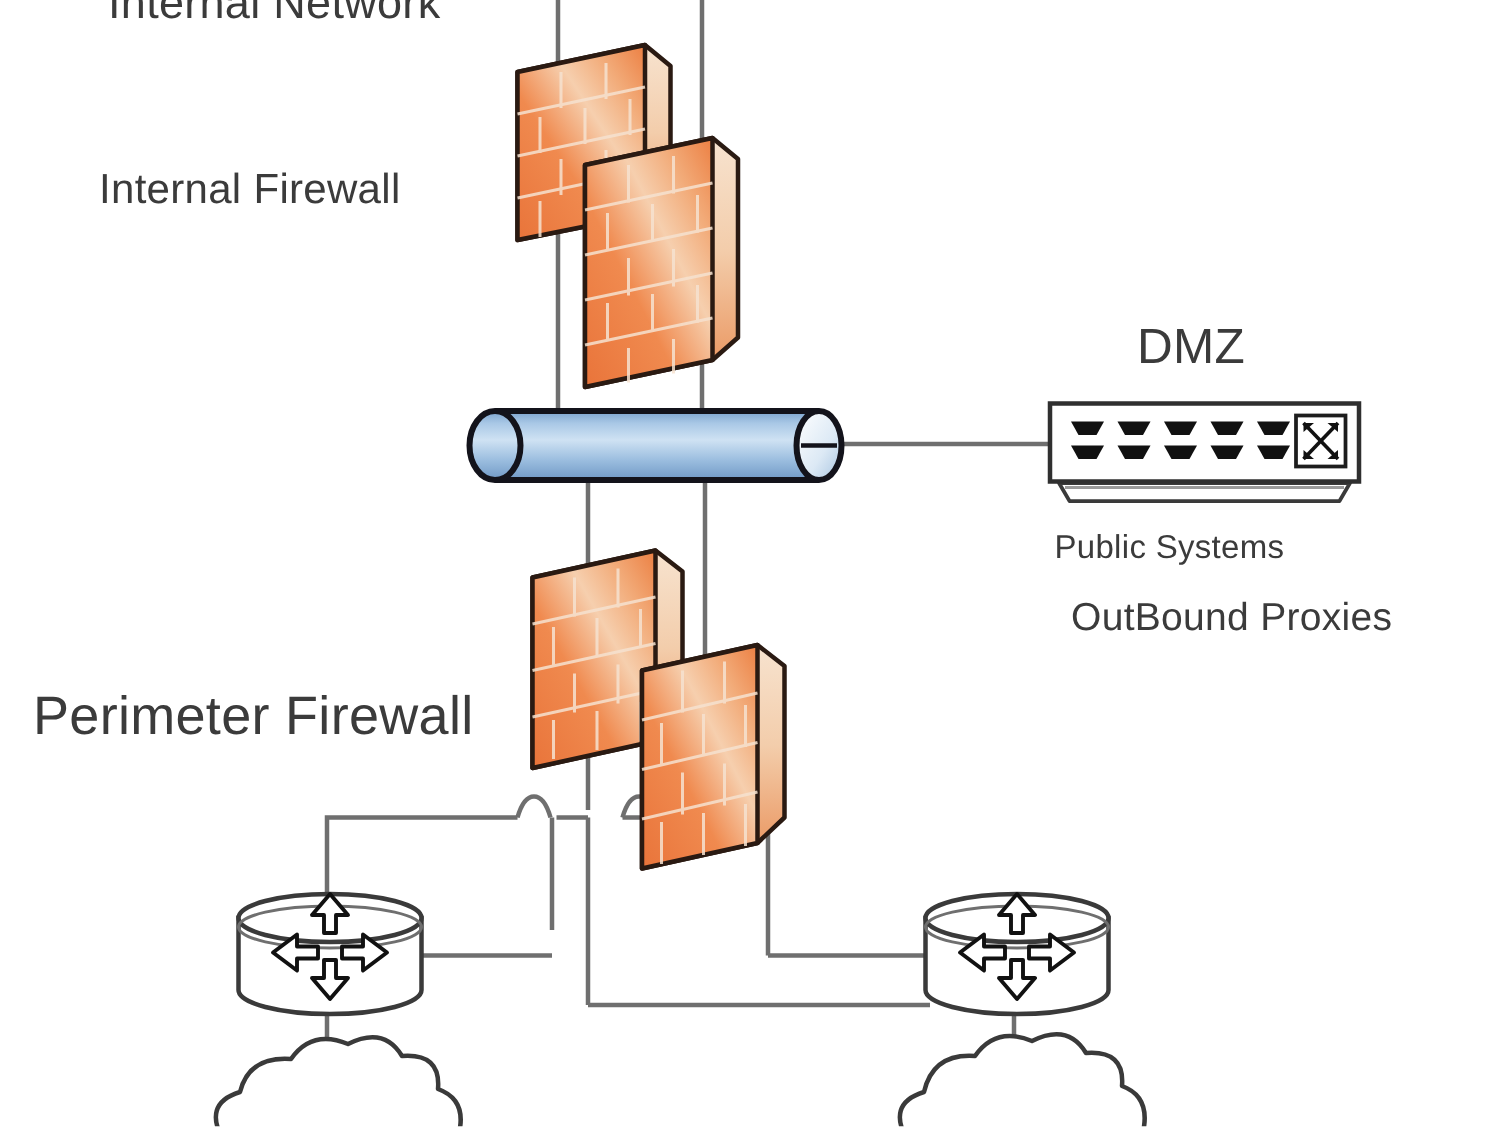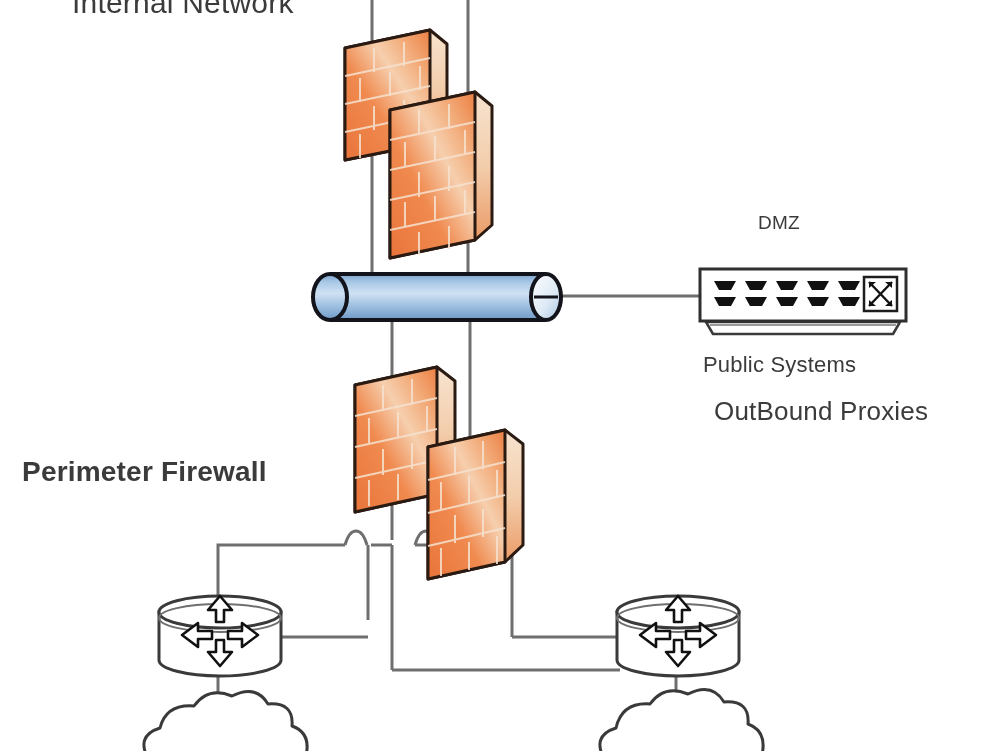--- a/index.html
+++ b/index.html
@@ -6,22 +6,22 @@
   html,body{margin:0;padding:0;background:#ffffff;}
   body{width:1000px;height:751px;overflow:hidden;
        font-family:"Liberation Sans","DejaVu Sans",sans-serif;}
   #stage{position:relative;width:796px;height:751px;background:#fff;}
   #canvas{position:absolute;left:0;top:0;width:1000px;height:751px;}
   .lbl{position:absolute;color:#3b3b3b;white-space:nowrap;
        font-family:"Liberation Sans","DejaVu Sans",sans-serif;
        font-weight:400;letter-spacing:.2px;}
   #lbl-internal-network{left:72px;top:-14px;font-size:30px;}
   #lbl-internal-firewall{left:66px;top:110px;font-size:28px;}
-  #lbl-perimeter-firewall{left:22px;top:456px;font-size:28px;font-weight:bold;}
-  #lbl-dmz{left:758px;top:212px;font-size:19px;}
+  #lbl-perimeter-firewall{left:22px;top:456px;font-size:36px;}
+  #lbl-dmz{left:758px;top:212px;font-size:33px;}
   #lbl-public-systems{left:703px;top:352px;font-size:22px;}
   #lbl-outbound-proxies{left:690px;top:396px;font-size:26px;margin-left:24px;}
 </style>
 </head>
 <body>
 
 <div id="stage">
 
   <svg id="canvas" viewBox="0 0 1000 751">
     <defs>
@@ -251,20 +251,21 @@
                q 24 -12 36 8 q 26 -2 24 22 q 22 8 12 36 Z"></path>
     </g>
     <g fill="#ffffff" stroke="#3a3a3a" stroke-width="3" stroke-linejoin="round">
       <path d="M 606 762 q -16 -26 10 -34 q 6 -26 34 -24 q 14 -20 38 -10
                q 24 -12 36 8 q 26 -2 24 22 q 22 8 12 38 Z"></path>
     </g>
   </svg>
 
   <div class="lbl" id="lbl-internal-network">Internal Network</div>
 
+  <div class="lbl" id="lbl-internal-firewall">Internal Firewall</div>
 
   <div class="lbl" id="lbl-perimeter-firewall">Perimeter Firewall</div>
 
   <div class="lbl" id="lbl-dmz">DMZ</div>
 
   <div class="lbl" id="lbl-public-systems">Public Systems</div>
 
   <div class="lbl" id="lbl-outbound-proxies">OutBound Proxies</div>
 
 </div>

